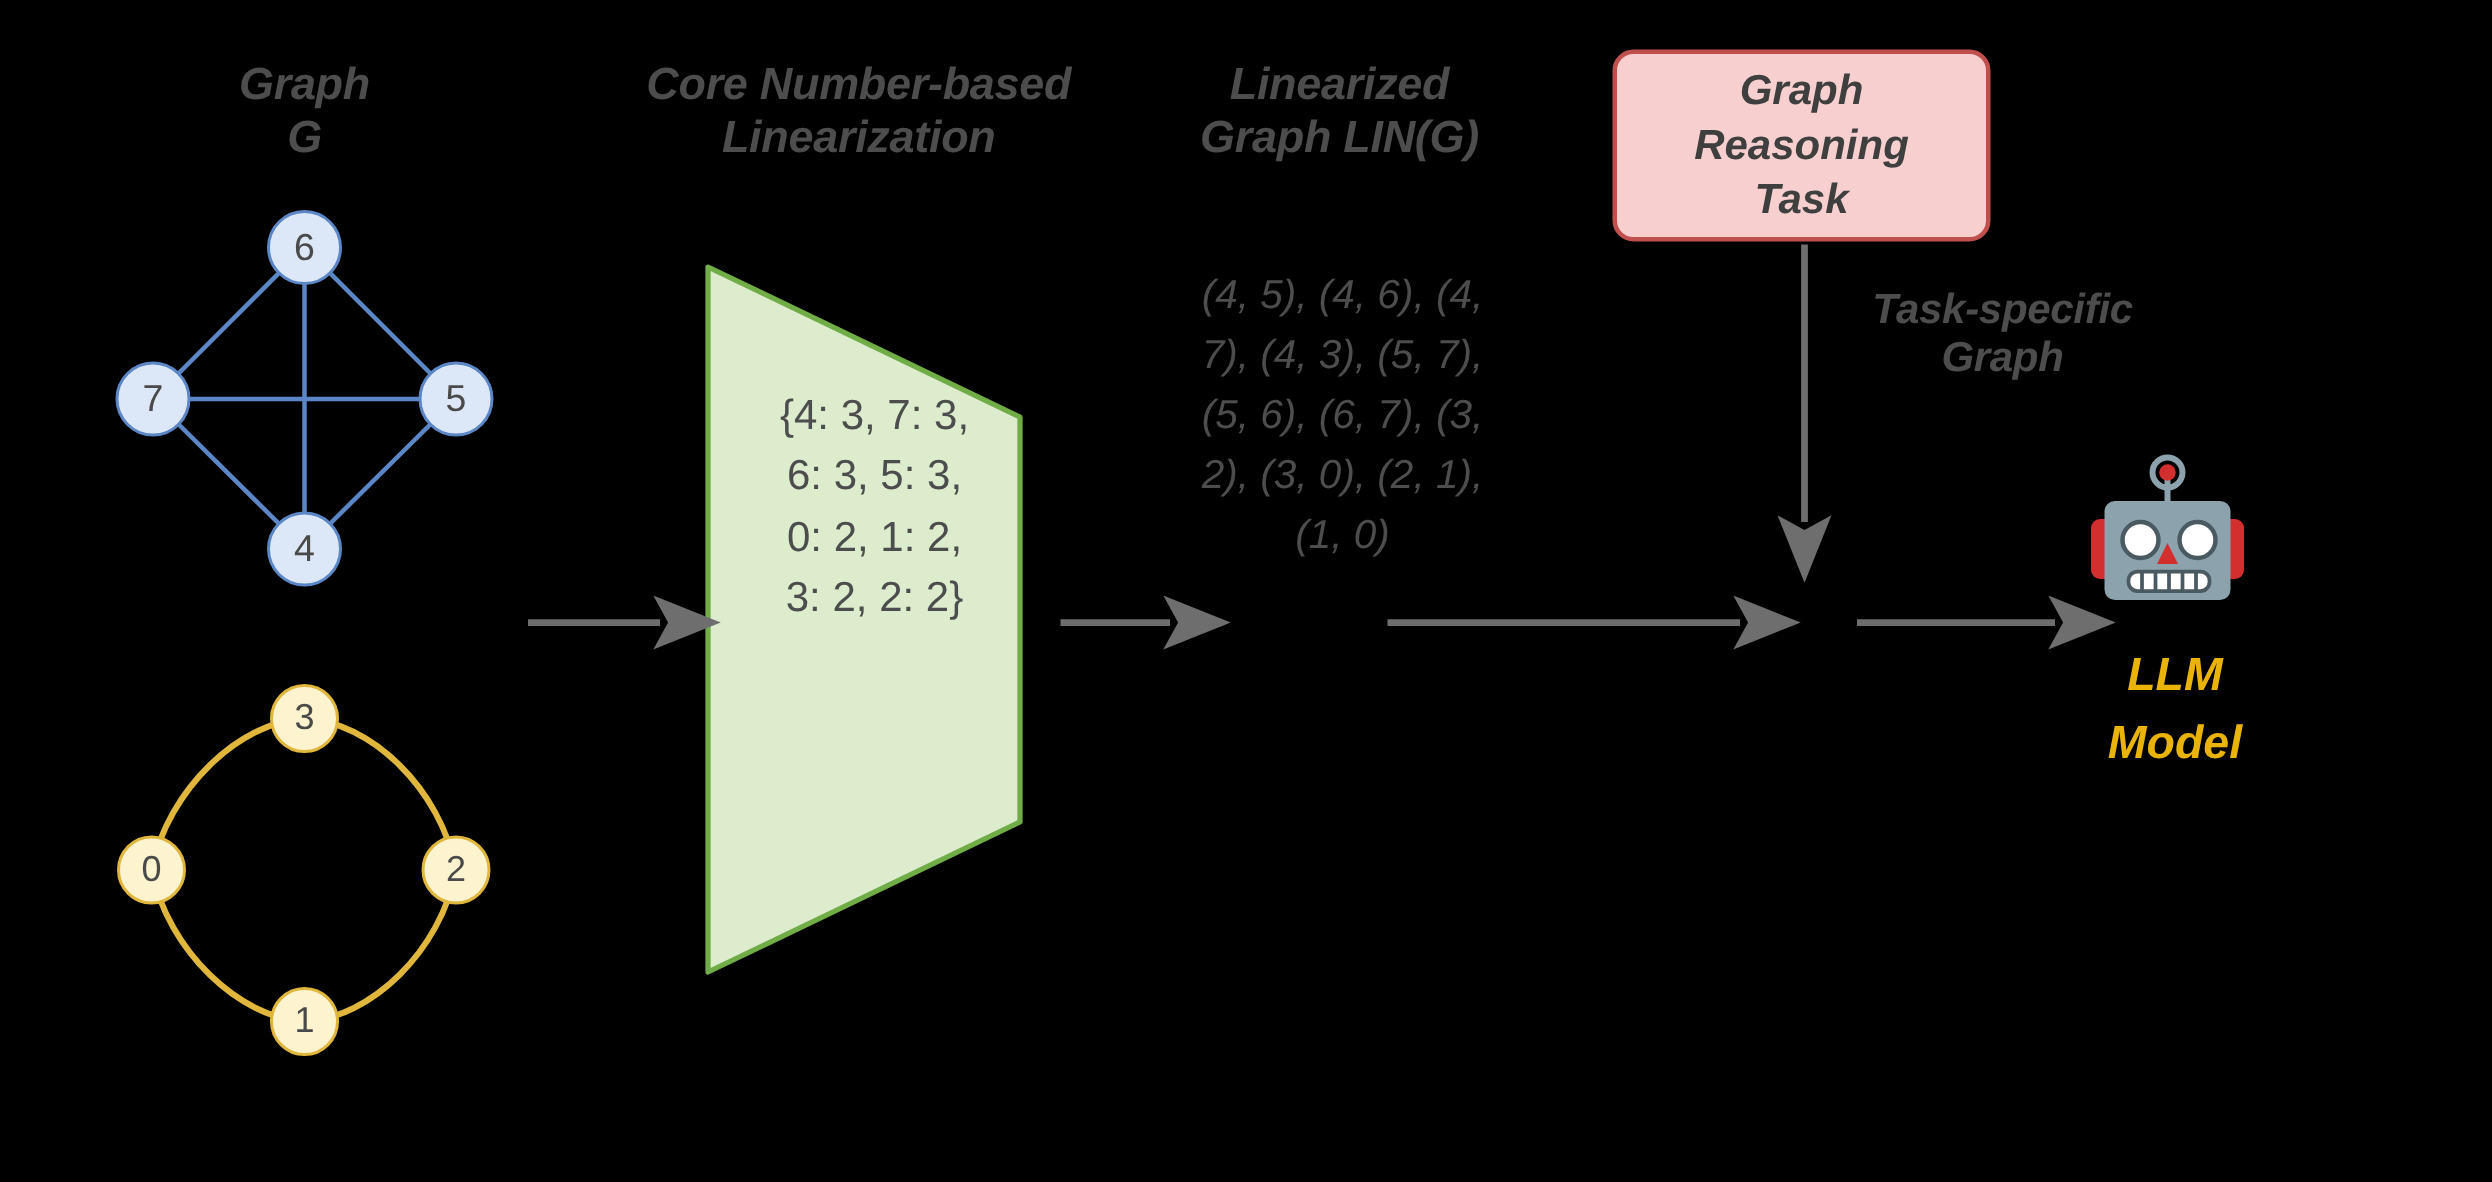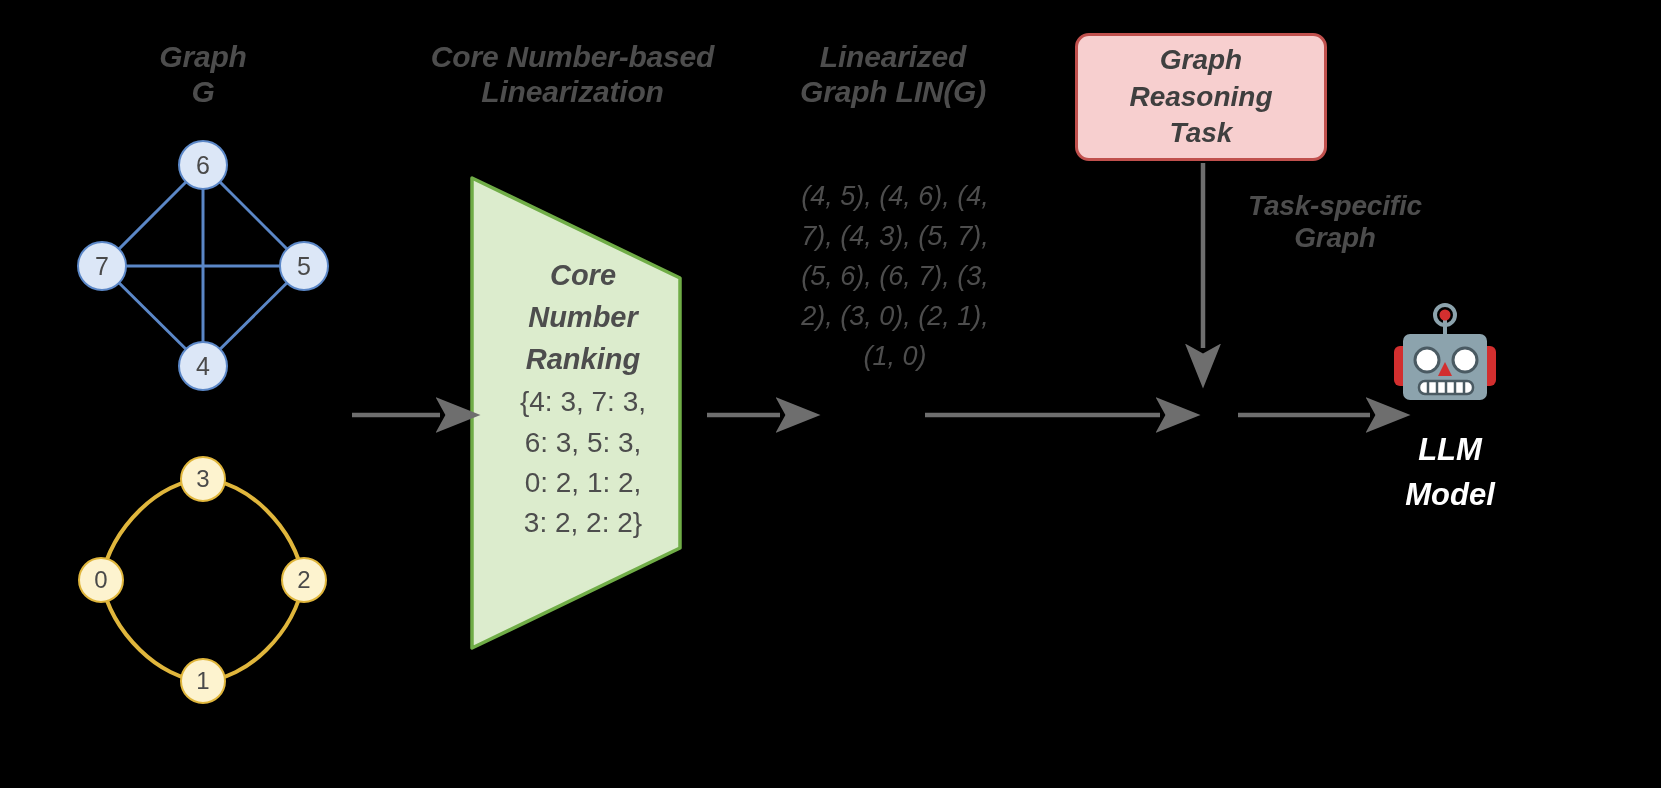--- a/index.html
+++ b/index.html
@@ -118,21 +118,21 @@
     white-space: pre-line;
   }
 
   
   #robot { position: absolute; left: 1385px; top: 300px; width: 120px; height: 115px; }
   #llm-label {
     position: absolute;
     left: 1370px; top: 428px;
     width: 160px;
     text-align: center;
-    color: #ffffff;
+    color: #eab308;
     font-size: 31px;
     font-weight: bold;
     font-style: italic;
     line-height: 1.45;
     white-space: pre-line;
   }
 
   .svg-layer {
     position: absolute;
     left: 0; top: 0;
@@ -192,23 +192,20 @@
   <div class="gnode-blue" style="left:77px; top:241px;">7</div>
   <div class="gnode-blue" style="left:279px; top:241px;">5</div>
   <div class="gnode-blue" style="left:178px; top:341px;">4</div>
 
   <div class="gnode-yellow" style="left:180px; top:456px;">3</div>
   <div class="gnode-yellow" style="left:78px; top:557px;">0</div>
   <div class="gnode-yellow" style="left:281px; top:557px;">2</div>
   <div class="gnode-yellow" style="left:180px; top:658px;">1</div>
 
   <div id="trapezoid-text">
-    <div class="trap-title">Core
-Number
-Ranking</div>
     <div class="trap-rank">{4: 3, 7: 3,
 6: 3, 5: 3,
 0: 2, 1: 2,
 3: 2, 2: 2}</div>
   </div>
 
   <div id="edge-list">(4, 5),
 (4, 6),
 (4, 7),
 (4, 3),

